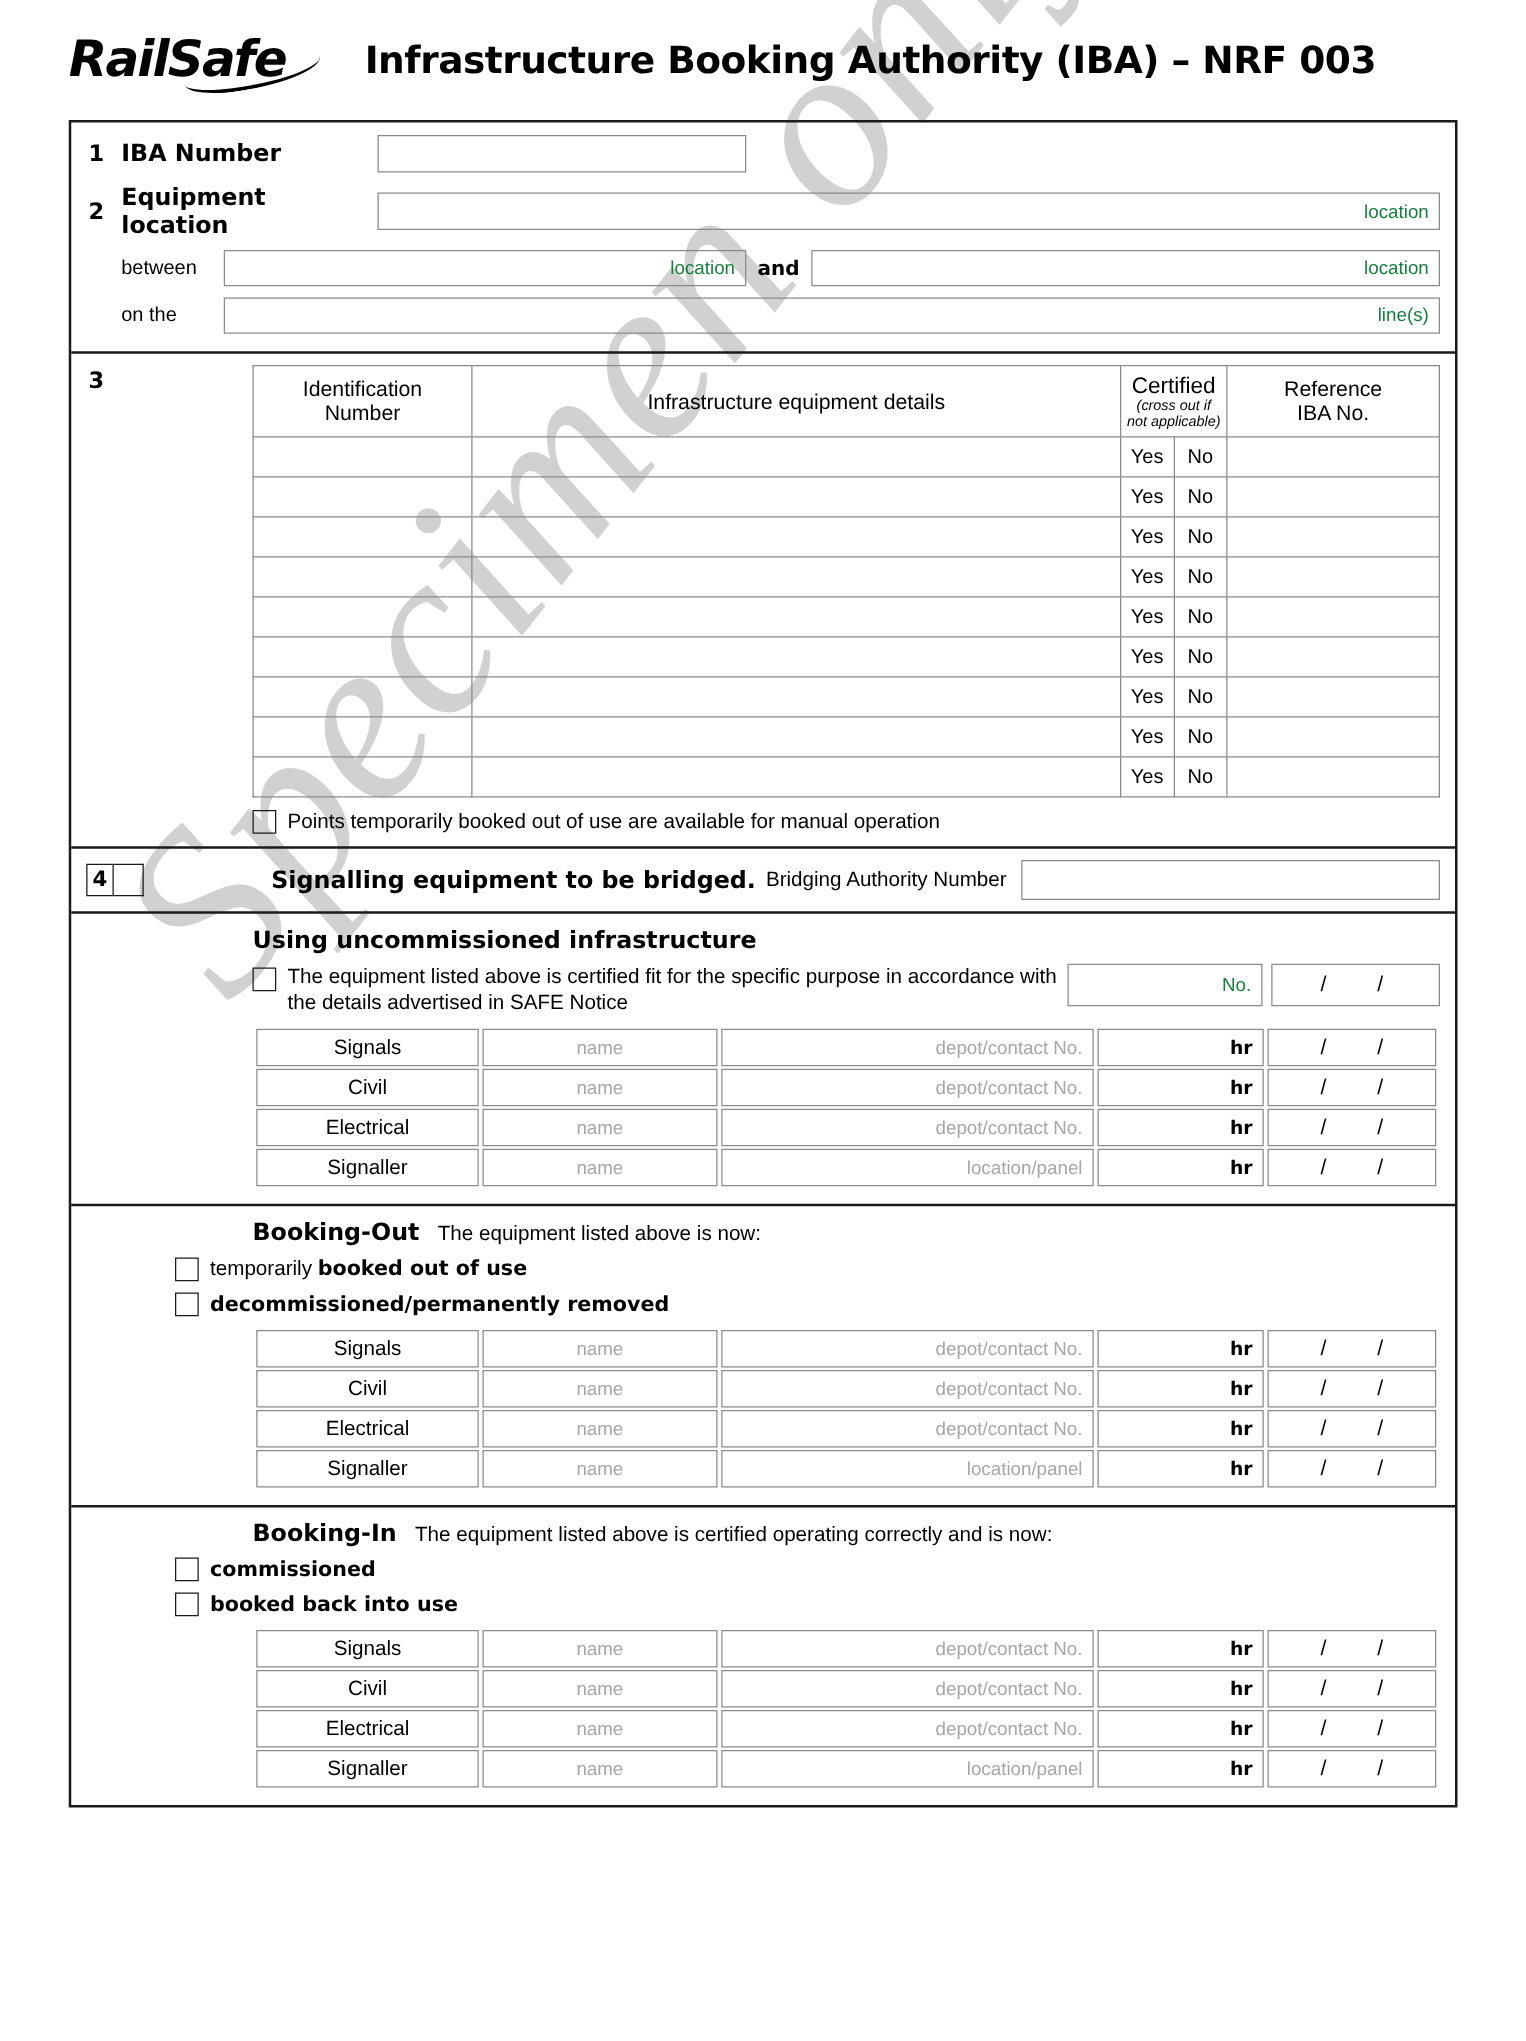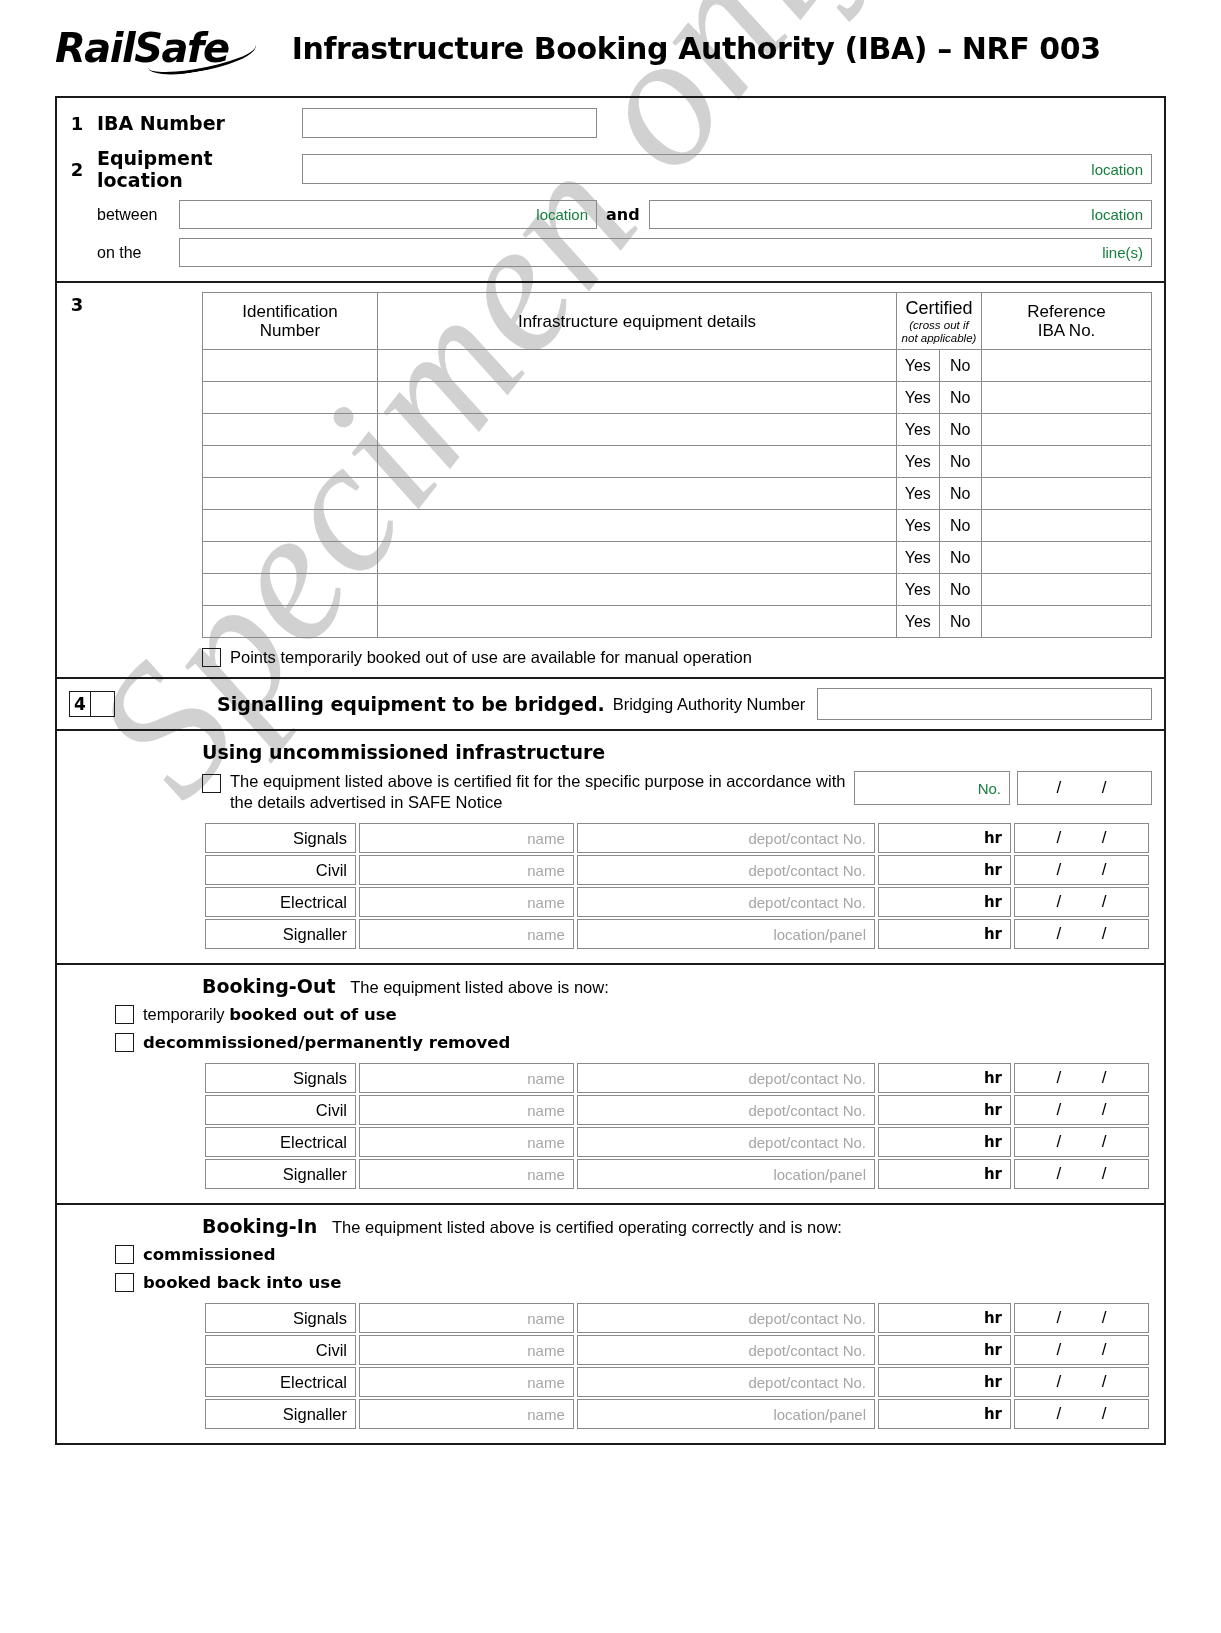--- a/index.html
+++ b/index.html
@@ -320,26 +320,26 @@
     height: 30px;
     box-sizing: border-box;
     font-size: 15px;
     color: #a6a6a6;
     font-family: "Liberation Sans", sans-serif;
     padding: 0 8px;
     white-space: nowrap;
     overflow: hidden;
   }
   .ptable td.role {
-    width: 151px;
+    width: 178px;
     color: #000;
     font-size: 16.5px;
-    text-align: right;
-  }
-  .ptable td.name-c { width: auto; text-align: right; }
+    text-align: center;
+  }
+  .ptable td.name-c { width: auto; text-align: center; }
   .ptable td.depot-c { width: 32%; text-align: right; }
   .ptable td.hr-c {
     width: 133px;
     text-align: right;
     color: #000;
     font-family: "DejaVu Sans", sans-serif;
     font-weight: bold;
     font-size: 15px;
   }
   .ptable td.date-c {
@@ -347,21 +347,21 @@
     color: #000;
     text-align: center;
     font-size: 17px;
     letter-spacing: 18px;
     padding-left: 26px;
   }
 
   .cbline {
     display: flex;
     align-items: center;
-    padding-left: 58px;
+    padding-left: 83px;
     margin-bottom: 9px;
   }
   .cbline .cbtext b { font-family: "DejaVu Sans", sans-serif; }
   .cbline-strong .cbtext {
     font-family: "DejaVu Sans", sans-serif;
     font-weight: bold;
     font-size: 16.5px;
   }
 
   

